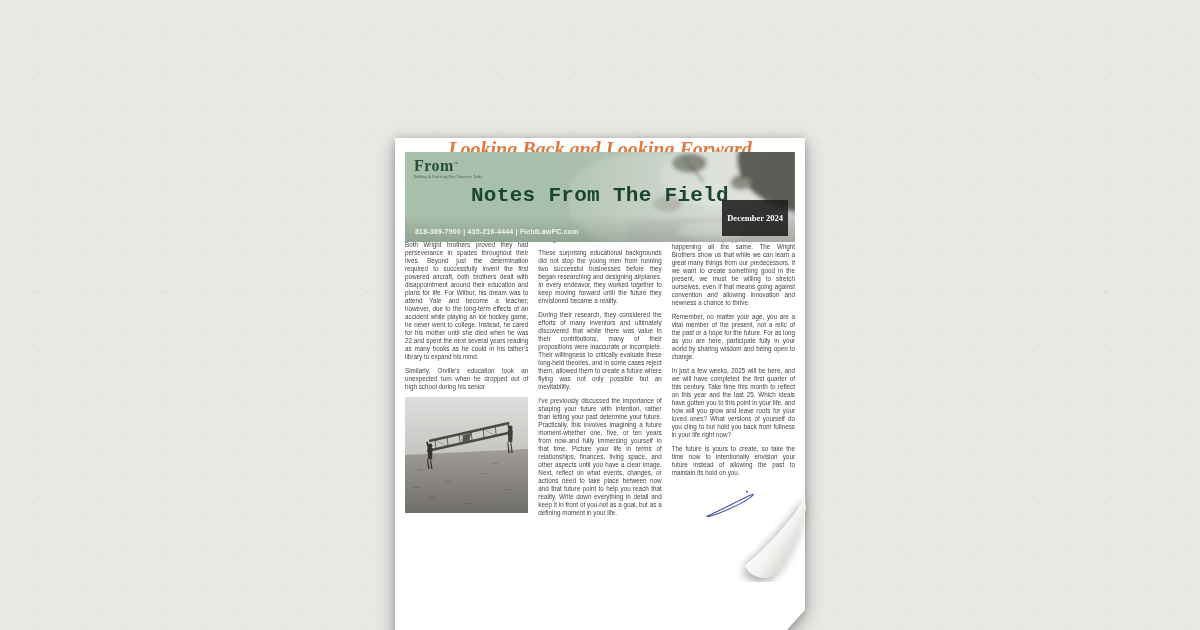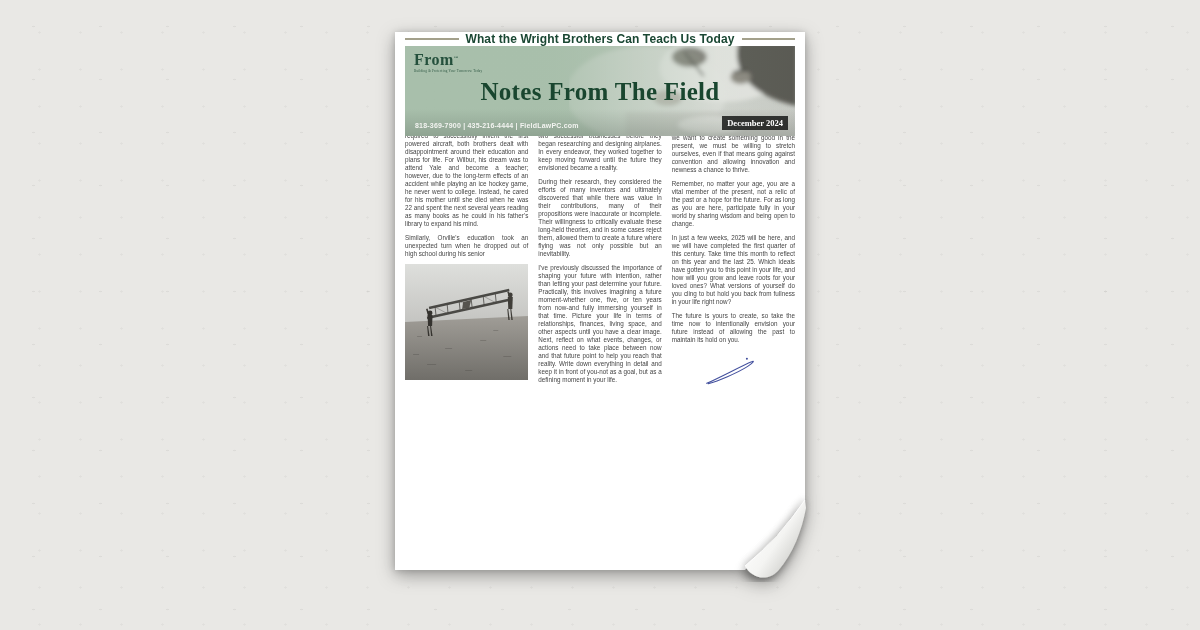--- a/index.html
+++ b/index.html
@@ -28,26 +28,26 @@
     background:linear-gradient(90deg, rgba(168,191,171,1) 0%, rgba(168,191,171,0.95) 32%,
       rgba(168,191,171,0.45) 56%, rgba(168,191,171,0.10) 80%, rgba(168,191,171,0.05) 100%); }
   .header-bottom-shade { position:absolute; inset:0;
     background:linear-gradient(180deg, rgba(0,0,0,0) 70%, rgba(55,66,57,0.22) 100%); }
   .logo { position:absolute; left:9px; top:6px; color:#24503c; z-index:3;
     font-family:"Liberation Serif","DejaVu Serif",serif; line-height:1; }
   .logo-word { font-size:16px; letter-spacing:0.5px; font-weight:600; }
   .logo-word .tm { font-size:4px; vertical-align:super; }
   .logo-tagline { font-size:3.2px; letter-spacing:0.25px; margin-top:2px; color:#2e5743; }
   .masthead { position:absolute; left:0; right:0; top:32px; text-align:center; z-index:3;
-    font-family:Liberation Serif, serif; font-weight:700;
-    font-size:25px; color:#19462f; letter-spacing:0.3px; }
+    font-family:Liberation Mono, monospace; font-weight:700;
+    font-size:21px; color:#19462f; letter-spacing:0.3px; }
   .contact { position:absolute; left:10px; bottom:7px; z-index:3;
     font-size:7px; font-weight:700; color:#f3f4f1; letter-spacing:0.2px; }
   .issue { position:absolute; right:7px; bottom:6px; z-index:3;
-    background:rgba(28,30,28,0.88); color:#ffffff; padding:2px 5px;
+    background:rgba(28,30,28,0.88); color:#ffffff; padding:13px 5px;
     font-family:"Liberation Serif","DejaVu Serif",serif; font-weight:700; font-size:8.5px; }
 
   
   .article-title { margin-top:110px; text-align:center;
     font-family:"Liberation Serif","DejaVu Serif",serif; font-style:italic; font-weight:600;
     font-size:20px; color:#dd7a40; }
   .subtitle-row { display:flex; align-items:center; gap:7px; margin:4px 10px 0; }
   .rule { flex:1; height:1.6px; background:#a3a08b; }
   .subtitle { font-size:12px; font-weight:700; color:#1a4733; letter-spacing:0.1px; white-space:nowrap; }
 
@@ -91,20 +91,21 @@
       <div class="header-bottom-shade"></div>
       <div class="logo">
         <div class="logo-word"><span>From</span><span class="tm">™</span></div>
         <div class="logo-tagline">Building &amp; Protecting Your Tomorrow Today</div>
       </div>
       <div class="masthead">Notes From The Field</div>
       <div class="contact">818-369-7900 | 435-216-4444 | FieldLawPC.com</div>
       <div class="issue">December 2024</div>
     </div>
 
+    <div class="article-title">Looking Back and Looking Forward</div>
     <div class="subtitle-row">
       <div class="rule"></div>
       <div class="subtitle">What the Wright Brothers Can Teach Us Today</div>
       <div class="rule"></div>
     </div>
 
     <div class="columns">
       <div class="col">
         <p>On Dec. 17, 1903, Wilbur and Orville Wright made history by completing the first flight on a lighter-than-air powered aircraft. While they were not the first to take to the air, their groundbreaking achievement stands as a testament to perseverance and innovation.</p>
         <p>Both Wright brothers proved they had perseverance in spades throughout their lives. Beyond just the determination required to successfully invent the first powered aircraft, both brothers dealt with disappointment around their education and plans for life. For Wilbur, his dream was to attend Yale and become a teacher; however, due to the long-term effects of an accident while playing an ice hockey game, he never went to college. Instead, he cared for his mother until she died when he was 22 and spent the next several years reading as many books as he could in his father's library to expand his mind.</p>

